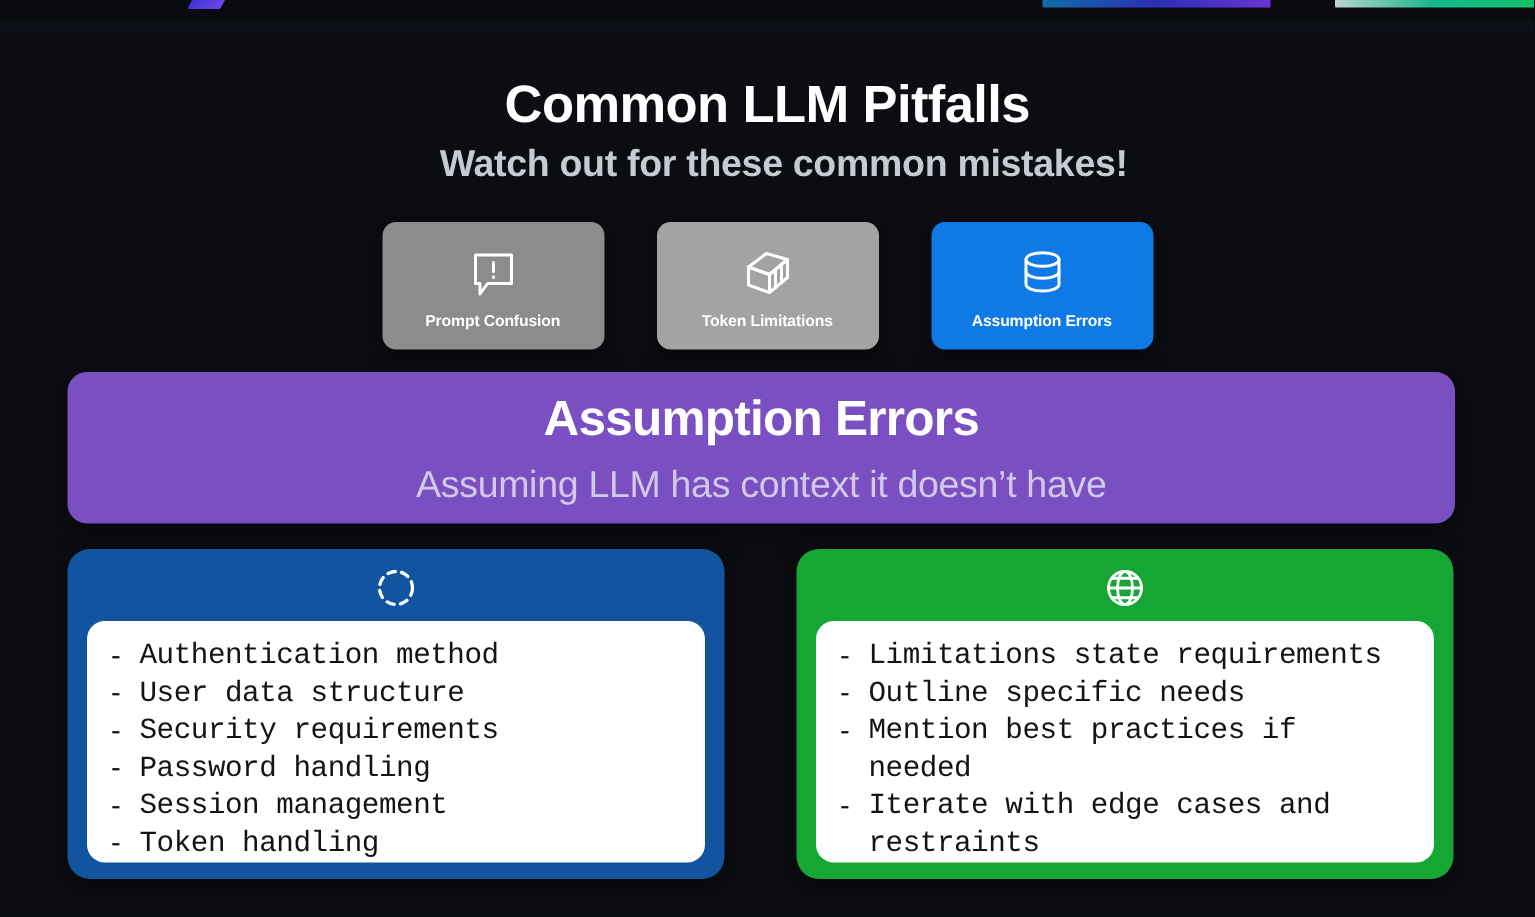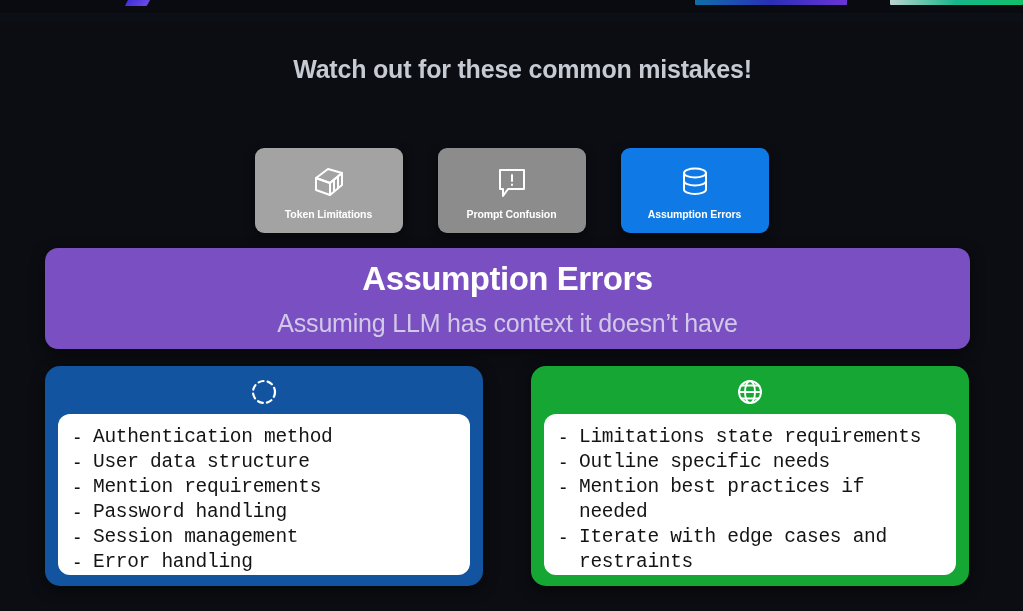--- a/index.html
+++ b/index.html
@@ -143,49 +143,50 @@
 <div id="stage">
 
   <div class="top-strip">
     <div class="strip-sliver"></div>
     <div class="strip-bar-a"></div>
     <div class="strip-bar-b"></div>
     <div class="strip-under"></div>
   </div>
 
   <div class="heading">
+    <div class="title">Common LLM Pitfalls</div>
     <div class="subtitle">Watch out for these common mistakes!</div>
   </div>
 
   <div class="tabs">
+
+    <div class="tab inactive">
+      <span class="tab-icon">
+        <svg viewBox="0 0 42 40" width="42" height="40" fill="none" stroke="#ffffff" stroke-width="2" stroke-linecap="round" stroke-linejoin="round">
+          <path d="M9 8 h24 v19 h-16 l-5 7 v-7 h-3 z"></path>
+          <line x1="21" y1="13" x2="21" y2="19"></line>
+          <line x1="21" y1="22.5" x2="21" y2="23"></line>
+        </svg>
+      </span>
+      <span class="tab-label">Prompt Confusion</span>
+    </div>
 
     <div class="tab inactive light">
       <span class="tab-icon">
         <svg viewBox="0 0 42 40" width="42" height="40" fill="none" stroke="#ffffff" stroke-width="2" stroke-linecap="round" stroke-linejoin="round">
           <path d="M8 16 L20 7 L34 11 L22 21 z"></path>
           <path d="M8 16 L8 28 L22 33 L22 21 z"></path>
           <path d="M22 21 L34 11 L34 23 L22 33 z"></path>
           <line x1="26" y1="17.5" x2="26" y2="29.5"></line>
           <line x1="30" y1="14.5" x2="30" y2="26.5"></line>
         </svg>
       </span>
       <span class="tab-label">Token Limitations</span>
     </div>
 
-    <div class="tab inactive">
-      <span class="tab-icon">
-        <svg viewBox="0 0 42 40" width="42" height="40" fill="none" stroke="#ffffff" stroke-width="2" stroke-linecap="round" stroke-linejoin="round">
-          <path d="M9 8 h24 v19 h-16 l-5 7 v-7 h-3 z"></path>
-          <line x1="21" y1="13" x2="21" y2="19"></line>
-          <line x1="21" y1="22.5" x2="21" y2="23"></line>
-        </svg>
-      </span>
-      <span class="tab-label">Prompt Confusion</span>
-    </div>
-
     <div class="tab active">
       <span class="tab-icon">
         <svg viewBox="0 0 42 40" width="42" height="40" fill="none" stroke="#ffffff" stroke-width="2" stroke-linecap="round" stroke-linejoin="round">
           <ellipse cx="21" cy="11" rx="11" ry="4.5"></ellipse>
           <path d="M10 11 v8 c0 2.5 4.9 4.5 11 4.5 s11 -2 11 -4.5 v-8"></path>
           <path d="M10 19 v8.5 c0 2.5 4.9 4.5 11 4.5 s11 -2 11 -4.5 v-8.5"></path>
         </svg>
       </span>
       <span class="tab-label">Assumption Errors</span>
     </div>
@@ -210,33 +211,33 @@
           <li>
             <span class="dash">-</span>
             <span class="li-text">Authentication method</span>
           </li>
           <li>
             <span class="dash">-</span>
             <span class="li-text">User data structure</span>
           </li>
           <li>
             <span class="dash">-</span>
-            <span class="li-text">Mention requirements</span>
+            <span class="li-text">Security requirements</span>
           </li>
           <li>
             <span class="dash">-</span>
             <span class="li-text">Password handling</span>
           </li>
           <li>
             <span class="dash">-</span>
             <span class="li-text">Session management</span>
           </li>
           <li>
             <span class="dash">-</span>
-            <span class="li-text">Error handling</span>
+            <span class="li-text">Token handling</span>
           </li>
         </ul>
       </div>
     </div>
 
     <div class="panel green">
       <span class="panel-icon">
         <svg viewBox="0 0 30 30" width="30" height="30" fill="none" stroke="#ffffff" stroke-width="1.9" stroke-linecap="round">
           <circle cx="15" cy="15" r="11"></circle>
           <ellipse cx="15" cy="15" rx="5" ry="11"></ellipse>

